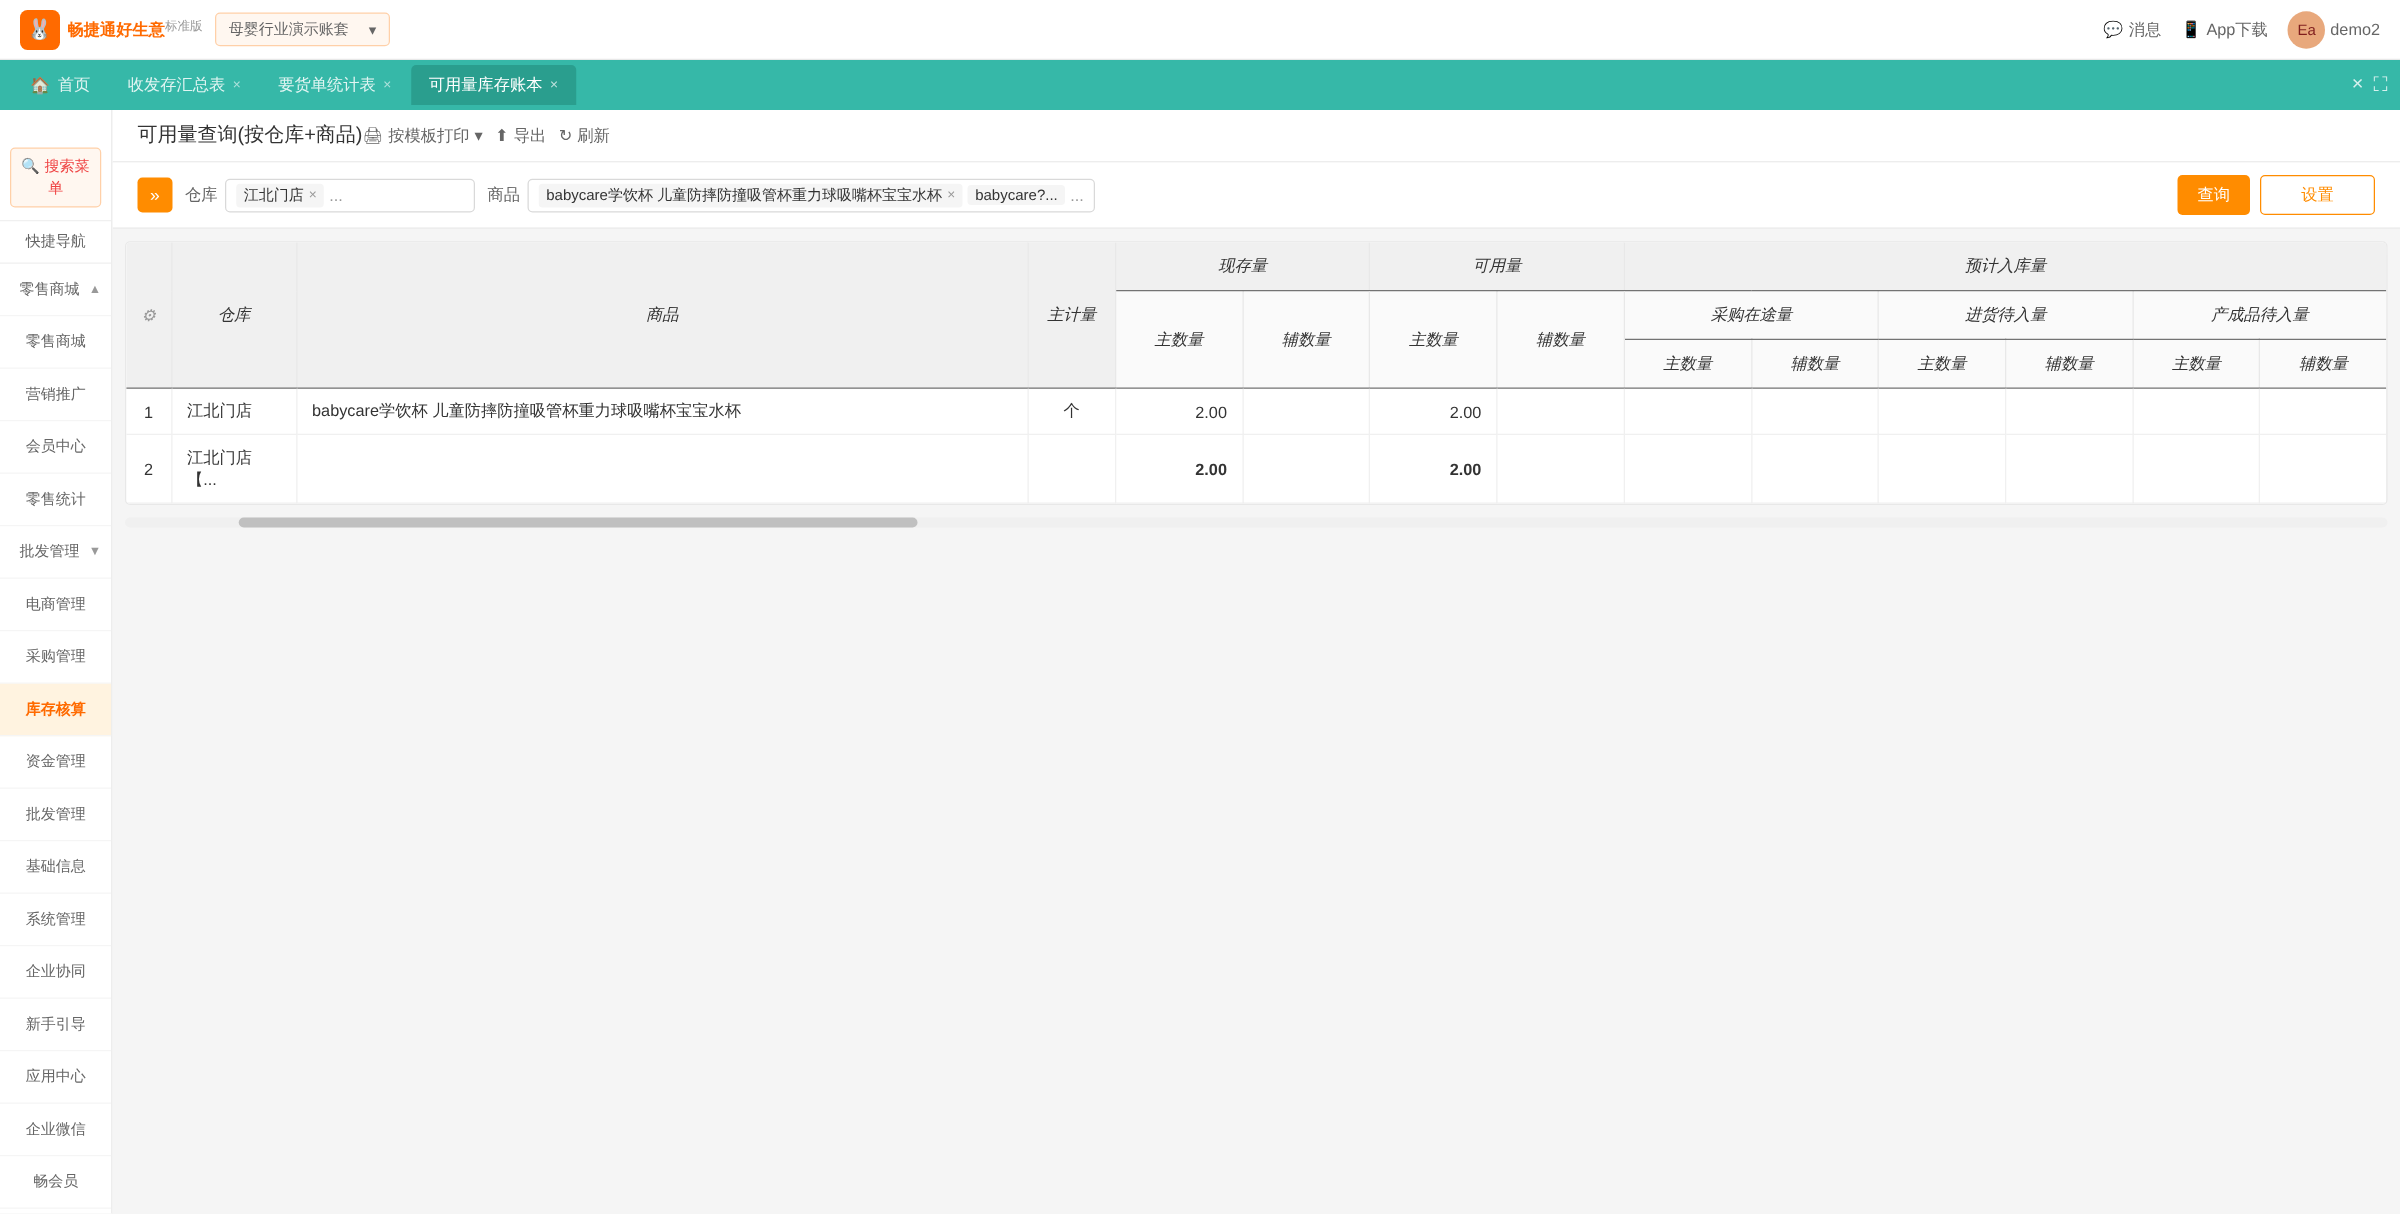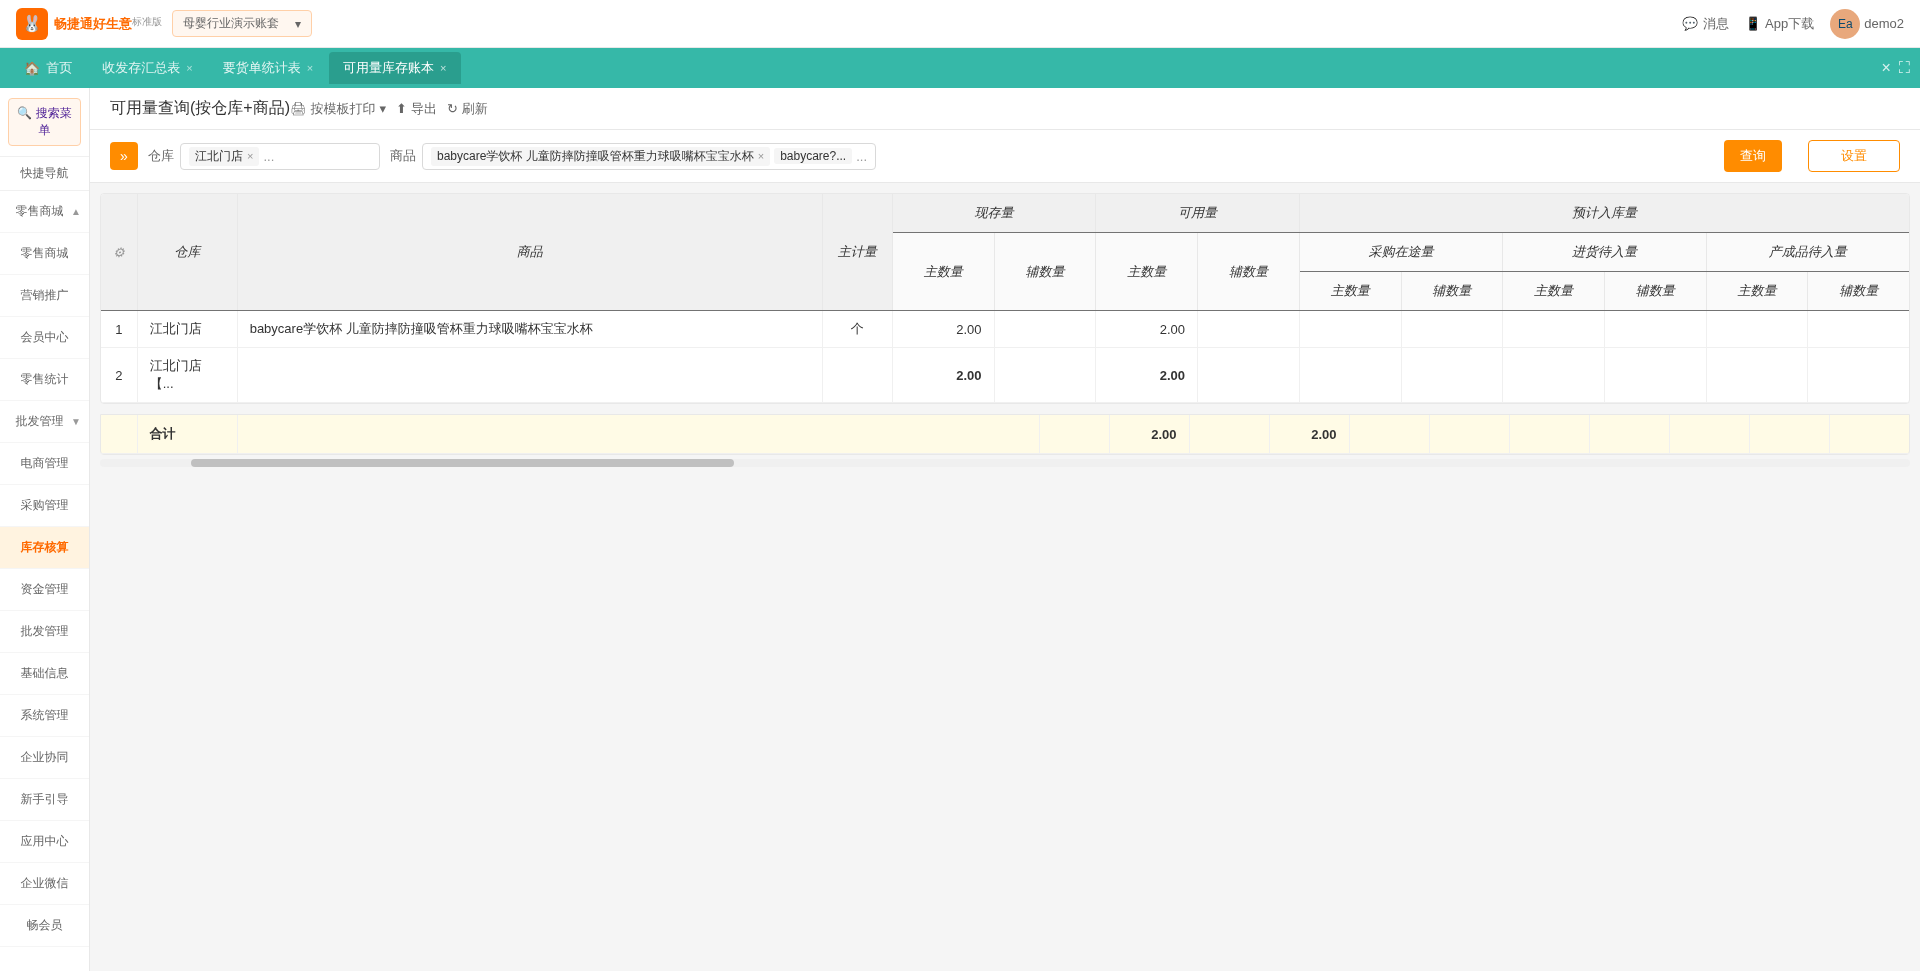--- a/index.html
+++ b/index.html
@@ -18,21 +18,21 @@
     }
     .top-bar-left { display: flex; align-items: center; gap: 10px; }
     .brand-logo { display: flex; align-items: center; gap: 6px; }
     .brand-icon { width: 32px; height: 32px; background: #ff6a00; border-radius: 6px; display: flex; align-items: center; justify-content: center; color: #fff; font-size: 16px; font-weight: bold; }
     .brand-text { display: flex; flex-direction: row; line-height: 1.2; }
     .brand-name { color: #ff6a00; font-size: 13px; font-weight: bold; }
     .brand-sub { color: #999; font-size: 10px; }
     .industry-select { display: flex; align-items: center; gap: 16px; background: #fff7f0; border: 1px solid #ffd0a8; border-radius: 4px; padding: 4px 10px; cursor: pointer; color: #666; font-size: 12px; }
     .top-bar-right { display: flex; align-items: center; gap: 16px; color: #666; font-size: 13px; }
     .top-bar-right .icon-btn { display: flex; align-items: center; gap: 4px; cursor: pointer; color: #666; }
-    .avatar { width: 30px; height: 30px; border-radius: 50%; background: #e8a87c; display: flex; align-items: center; justify-content: center; color: #0c4a6e; font-size: 12px; overflow: hidden; }
+    .avatar { width: 30px; height: 30px; border-radius: 50%; background: #e8a87c; display: flex; align-items: center; justify-content: center; color: #7f1d1d; font-size: 12px; overflow: hidden; }
 
     
     .nav-tabs {
       height: 40px;
       background: #36b8a8;
       display: flex;
       align-items: center;
       padding: 0 0 0 10px;
       flex-shrink: 0;
       gap: 2px;
@@ -66,21 +66,21 @@
     .sidebar {
       width: 90px;
       background: #fff;
       border-right: 1px solid #e8e8e8;
       display: flex;
       flex-direction: column;
       overflow-y: auto;
       flex-shrink: 0;
     }
     .sidebar-search { padding: 10px 8px; border-bottom: 1px solid #f0f0f0; }
-    .sidebar-search-btn { width: 100%; background: #fff7f0; border: 1px solid #ffd0a8; border-radius: 4px; padding: 6px; text-align: center; cursor: pointer; color: #4c1d95; font-size: 12px; }
+    .sidebar-search-btn { width: 100%; background: #fff7f0; border: 1px solid #ffd0a8; border-radius: 4px; padding: 6px; text-align: center; cursor: pointer; color: #ef4444; font-size: 12px; margin-top: 20px; }
     .sidebar-nav-btn { padding: 8px; text-align: center; cursor: pointer; color: #666; font-size: 12px; border-bottom: 1px solid #f0f0f0; }
     .sidebar-item {
       padding: 12px 8px;
       text-align: center;
       cursor: pointer;
       color: #666;
       font-size: 12px;
       border-bottom: 1px solid #f5f5f5;
       display: flex;
       align-items: center;
@@ -115,21 +115,21 @@
       flex-wrap: wrap;
       border-bottom: 1px solid #e8e8e8;
     }
     .filter-toggle { width: 28px; height: 28px; background: #ff8c00; border-radius: 4px; display: flex; align-items: center; justify-content: center; color: #fff; cursor: pointer; font-size: 14px; flex-shrink: 0; }
     .filter-group { display: flex; align-items: center; gap: 6px; }
     .filter-label { color: #666; font-size: 13px; white-space: nowrap; }
     .filter-tags { display: flex; align-items: center; gap: 4px; border: 1px solid #d9d9d9; border-radius: 4px; padding: 3px 8px; background: #fff; min-width: 200px; }
     .filter-tag { display: flex; align-items: center; gap: 4px; background: #f5f5f5; border-radius: 3px; padding: 1px 6px; font-size: 12px; color: #333; }
     .filter-tag .tag-close { cursor: pointer; color: #999; font-size: 11px; }
     .filter-dots { color: #999; cursor: pointer; }
-    .filter-actions { margin-left: auto; display: flex; gap: 26px; }
+    .filter-actions { margin-left: auto; display: flex; gap: 8px; }
     .btn-query { background: #ff8c00; color: #fff; border: none; padding: 6px 16px; border-radius: 4px; cursor: pointer; font-size: 13px; }
     .btn-settings { background: #fff; color: #ff8c00; border: 1px solid #ff8c00; padding: 6px 32px; border-radius: 4px; cursor: pointer; font-size: 13px; }
 
     
     .table-wrapper { background: #fff; margin: 10px; border-radius: 4px; border: 1px solid #e8e8e8; overflow: auto; }
     table { width: 100%; border-collapse: collapse; font-size: 13px; }
     thead tr { background: #f5f5f5; }
     thead th { padding: 10px 12px; text-align: center; color: #333; font-weight: normal; border-bottom: 1px solid #737373; border-right: 1px solid #e8e8e8; white-space: nowrap; font-style: italic; }
     thead th:last-child { border-right: none; }
     .th-group { background: #f0f0f0; }
@@ -380,41 +380,19 @@
             <td class="td-right"></td>
             <td class="td-right"></td>
             <td class="td-right"></td>
             <td class="td-right"></td>
             <td class="td-right"></td>
           </tr>
         </tbody>
       </table>
     </div>
 
-    <div style="margin: 0 10px; background: #fffbe6; border: 1px solid #e8e8e8; border-radius: 0 0 4px 4px;">
-      <table style="width:100%; border-collapse: collapse; font-size:13px;">
-        <tbody>
-            <tr>
-          <td style="width:36px; padding: 10px 12px; border-right:1px solid #f0f0f0;"></td>
-          <td style="width:100px; padding: 10px 12px; border-right:1px solid #f0f0f0; font-weight:bold;">合计</td>
-          <td style="min-width:280px; border-right:1px solid #f0f0f0;"></td>
-          <td style="width:70px; border-right:1px solid #f0f0f0;"></td>
-          <td style="width:80px; text-align:right; padding: 10px 12px; border-right:1px solid #f0f0f0; font-weight:bold;">2.00</td>
-          <td style="width:80px; border-right:1px solid #f0f0f0;"></td>
-          <td style="width:80px; text-align:right; padding: 10px 12px; border-right:1px solid #f0f0f0; font-weight:bold;">2.00</td>
-          <td style="width:80px; border-right:1px solid #f0f0f0;"></td>
-          <td style="width:80px; border-right:1px solid #f0f0f0;"></td>
-          <td style="width:80px; border-right:1px solid #f0f0f0;"></td>
-          <td style="width:80px; border-right:1px solid #f0f0f0;"></td>
-          <td style="width:80px; border-right:1px solid #f0f0f0;"></td>
-          <td style="width:80px; border-right:1px solid #f0f0f0;"></td>
-          <td style="width:80px;"></td>
-        </tr>
-      </tbody>
-        </table>
-    </div>
 
     <div style="margin: 4px 10px 10px; height:8px; background:#f0f0f0; border-radius:4px;">
       <div style="height:8px; background:#c0c0c0; border-radius:4px; width:30%; margin-left:5%;"></div>
     </div>
 
   </div>
 </div>
 
 </body></html>

